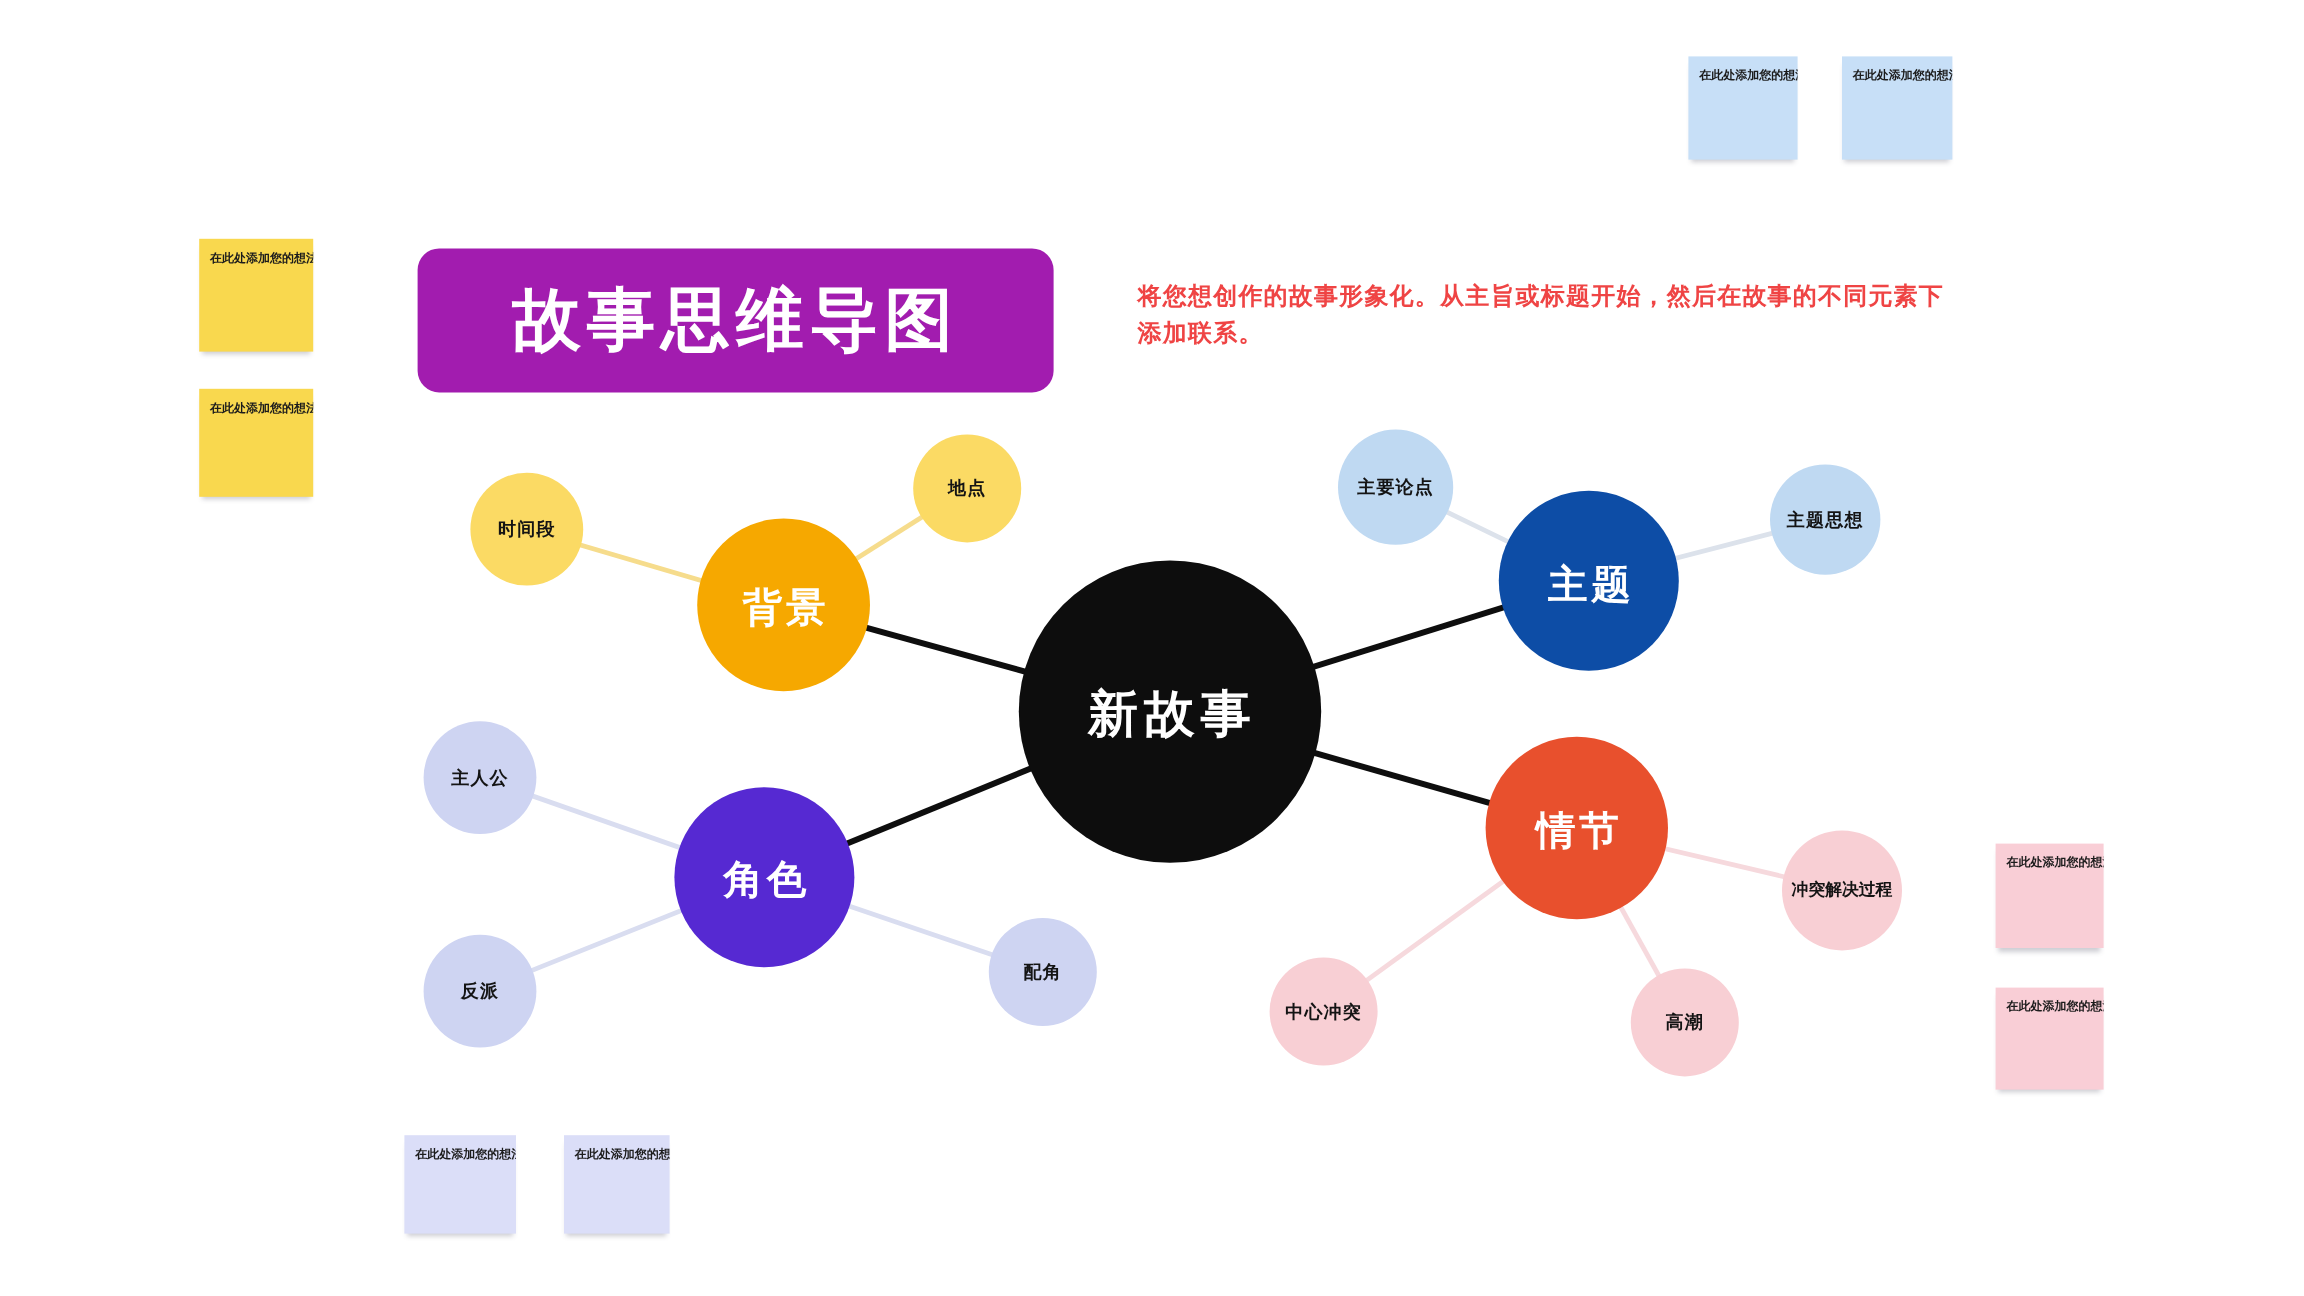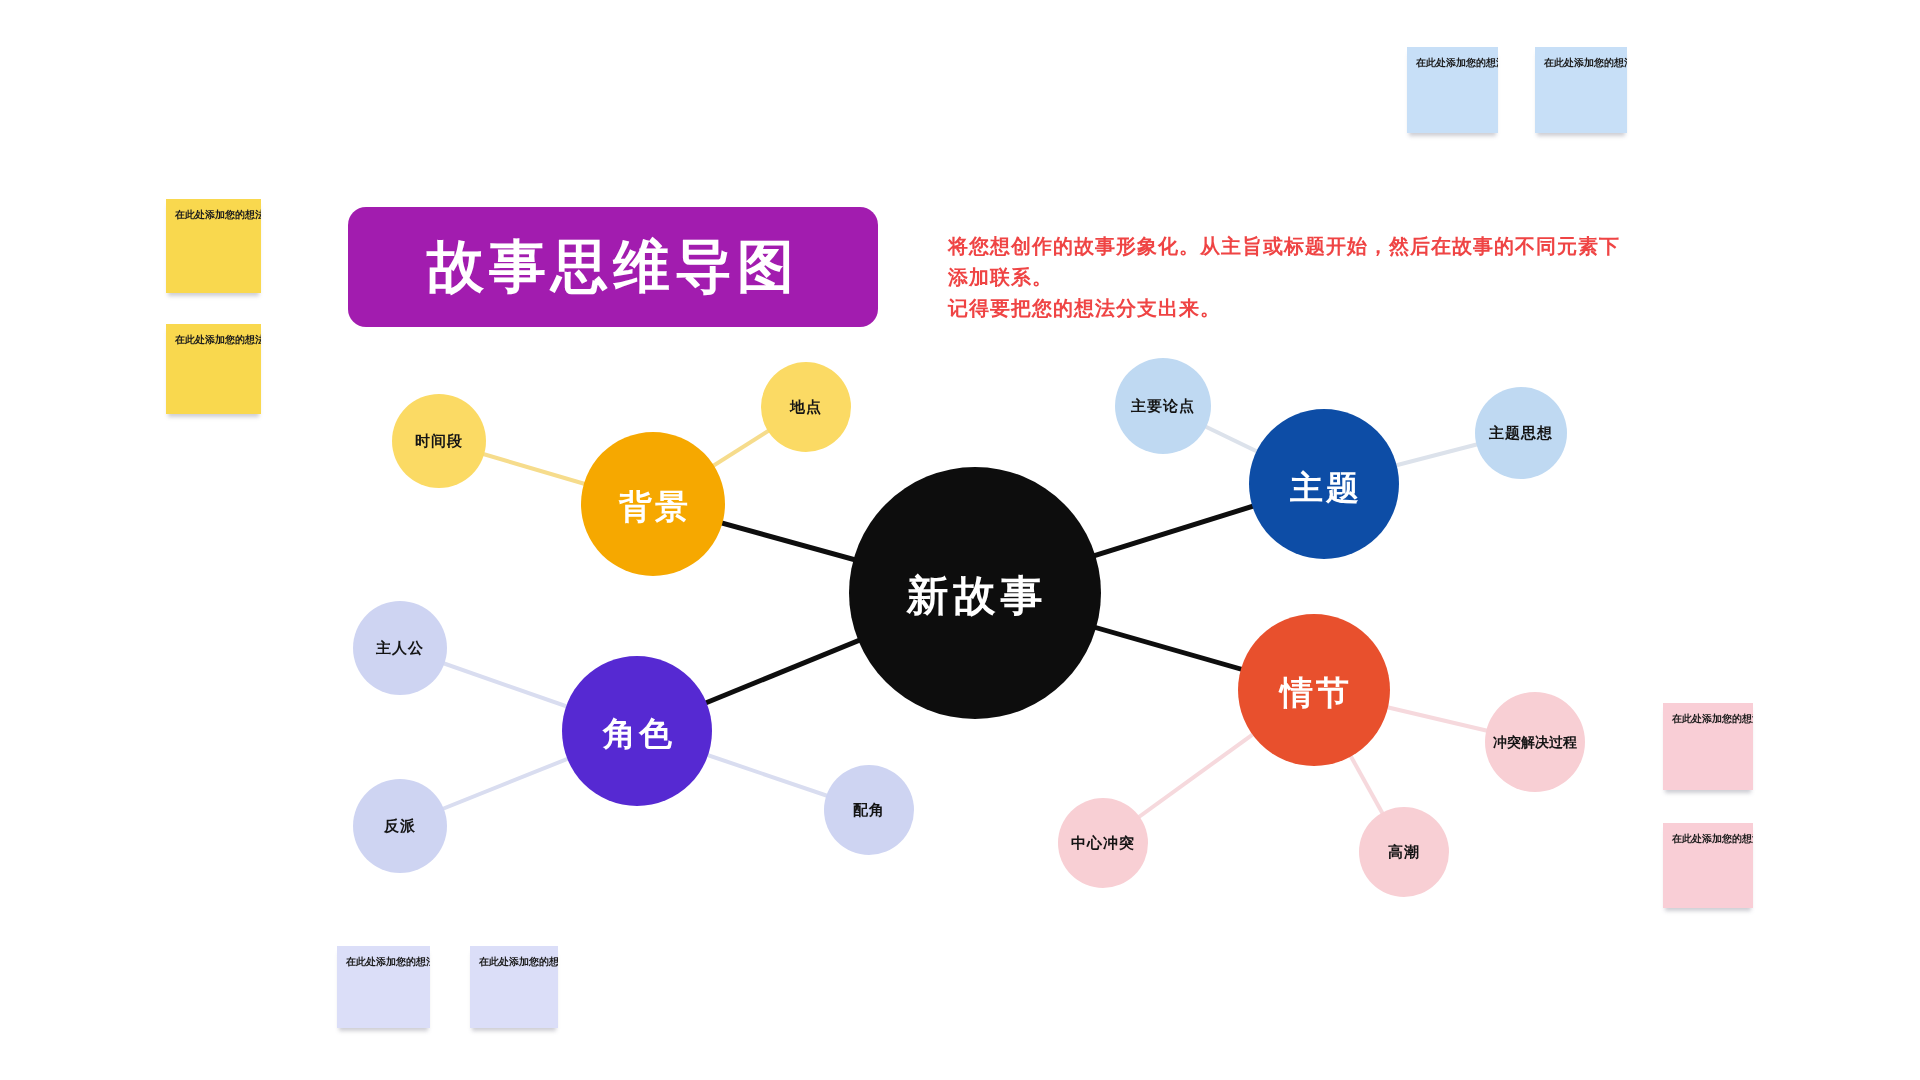--- a/index.html
+++ b/index.html
@@ -80,21 +80,20 @@
 <body>
 
 <div id="canvas">
 
   <div class="title-box" style="background-color: #a21caf;">
     <span>故事思维导图</span>
   </div>
 
   <div class="description">
     <p>将您想创作的故事形象化。从主旨或标题开始，然后在故事的不同元素下添加联系。</p>
-    <p>记得要把您的想法分支出来。</p>
   </div>
 
   <svg class="mindmap" viewBox="0 0 1920 1080">
 
     <line class="edge-trunk" x1="975" y1="593" x2="653" y2="504" stroke="#0e0e0e"></line>
     <line class="edge-trunk" x1="975" y1="593" x2="637" y2="731" stroke="#0e0e0e"></line>
     <line class="edge-trunk" x1="975" y1="593" x2="1324" y2="484" stroke="#0e0e0e"></line>
     <line class="edge-trunk" x1="975" y1="593" x2="1314" y2="690" stroke="#0e0e0e"></line>
 
     <line class="edge-child" x1="653" y1="504" x2="439" y2="441" stroke="#F6DC8C"></line>

